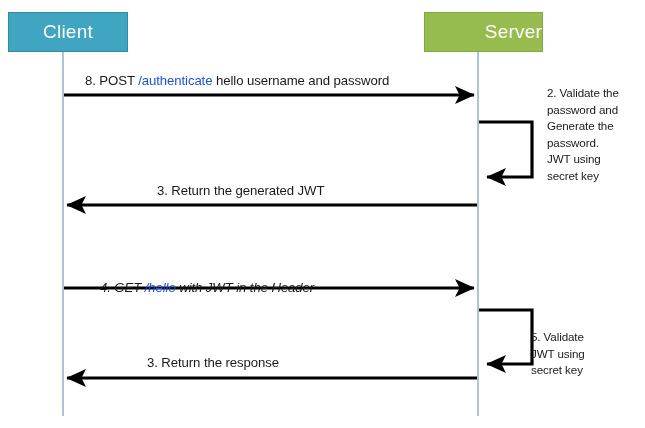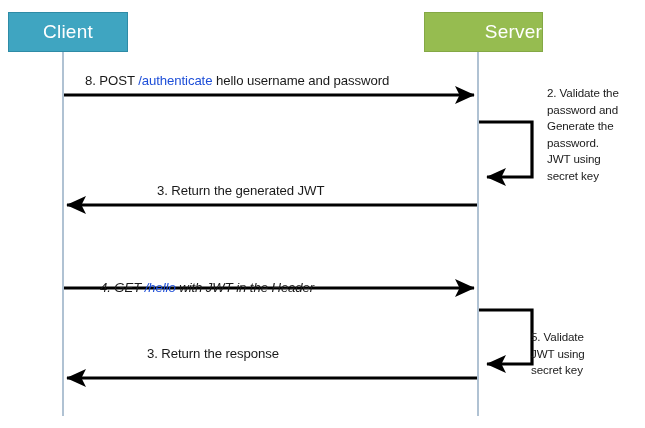--- a/index.html
+++ b/index.html
@@ -104,21 +104,21 @@
   </div>
 
   <div class="msg-label" style="left:157px; top:183px;">
     <span>3. Return the generated JWT</span>
   </div>
 
   <div class="msg-label" style="left:100px; top:280px;font-style:italic;">
     <span>4.  GET </span><span class="path">/hello</span><span> with JWT in the Header</span>
   </div>
 
-  <div class="msg-label" style="left:147px; top:346px;">
+  <div class="msg-label" style="left:147px; top:355px;">
     <span>3. Return the response</span>
   </div>
 
   <div class="note" style="left:547px; top:85px;">
     <div>2. Validate the</div>
     <div>password and</div>
     <div>Generate the</div>
     <div>password.</div>
     <div>JWT using</div>
     <div>secret key</div>

